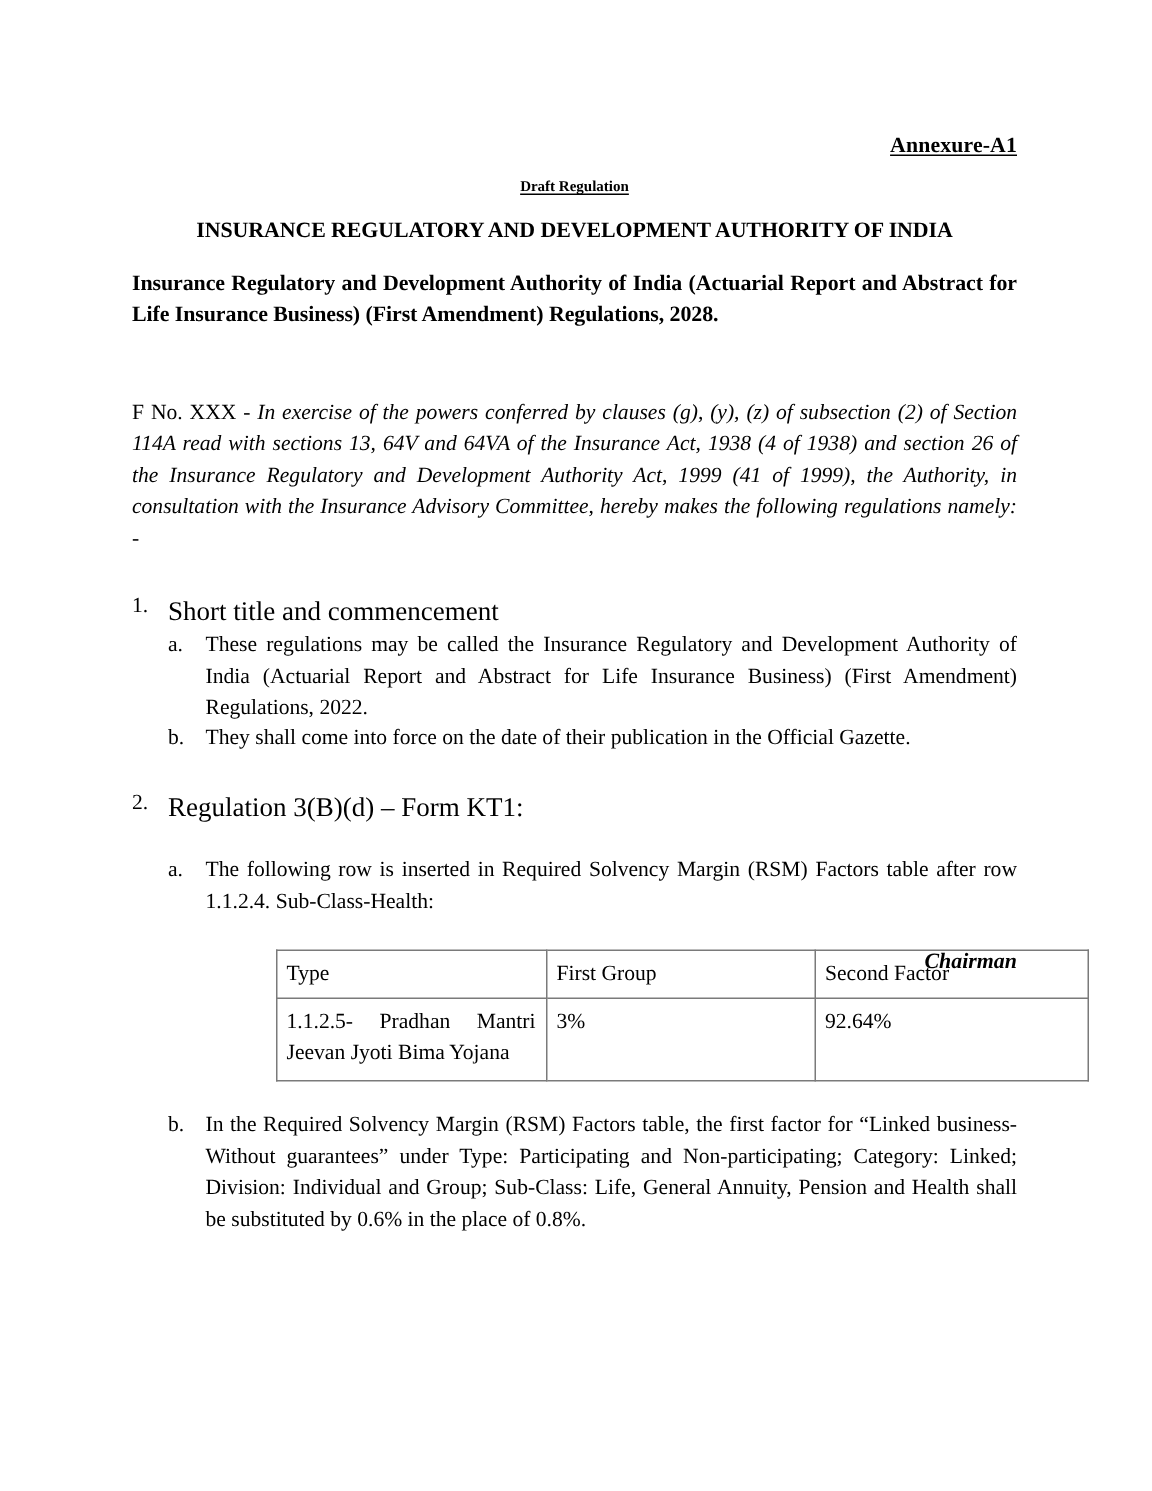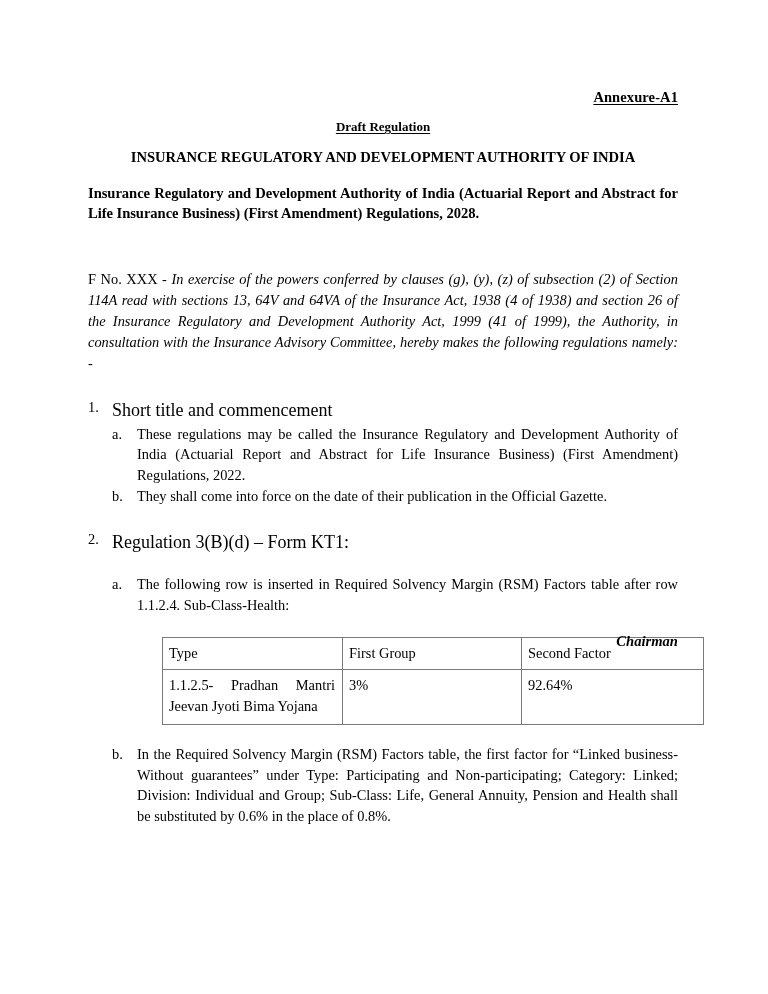--- a/index.html
+++ b/index.html
@@ -31,21 +31,21 @@
     margin: 0 0 0 0;
     line-height: 1.25;
   }
   .annexure span.u {
     text-decoration: underline;
     text-underline-offset: 2px;
   }
   .draft-title {
     text-align: center;
     font-weight: bold;
-    font-size: 13px;
+    font-size: 10px;
     margin: 13px 0 0 0;
     line-height: 1.25;
   }
   .draft-title span.u {
     text-decoration: underline;
     text-underline-offset: 2px;
   }
   .authority-title {
     text-align: center;
     font-weight: bold;
@@ -122,21 +122,21 @@
   }
   .alpha-text.left {
     text-align: left;
   }
   .gap-before {
     margin-top: 19px;
   }
   .rsm-table {
     border-collapse: collapse;
     width: 541px;
-    margin: 21px 0 0 50px;
+    margin: 21px 0 0 72px;
     table-layout: fixed;
   }
   .rsm-table td, .rsm-table th {
     border: 1px solid #7a7a7a;
     font-weight: normal;
     font-size: 14.4px;
     line-height: 1.45;
     vertical-align: top;
     padding: 5px 7px 5px 6px;
     text-align: left;

